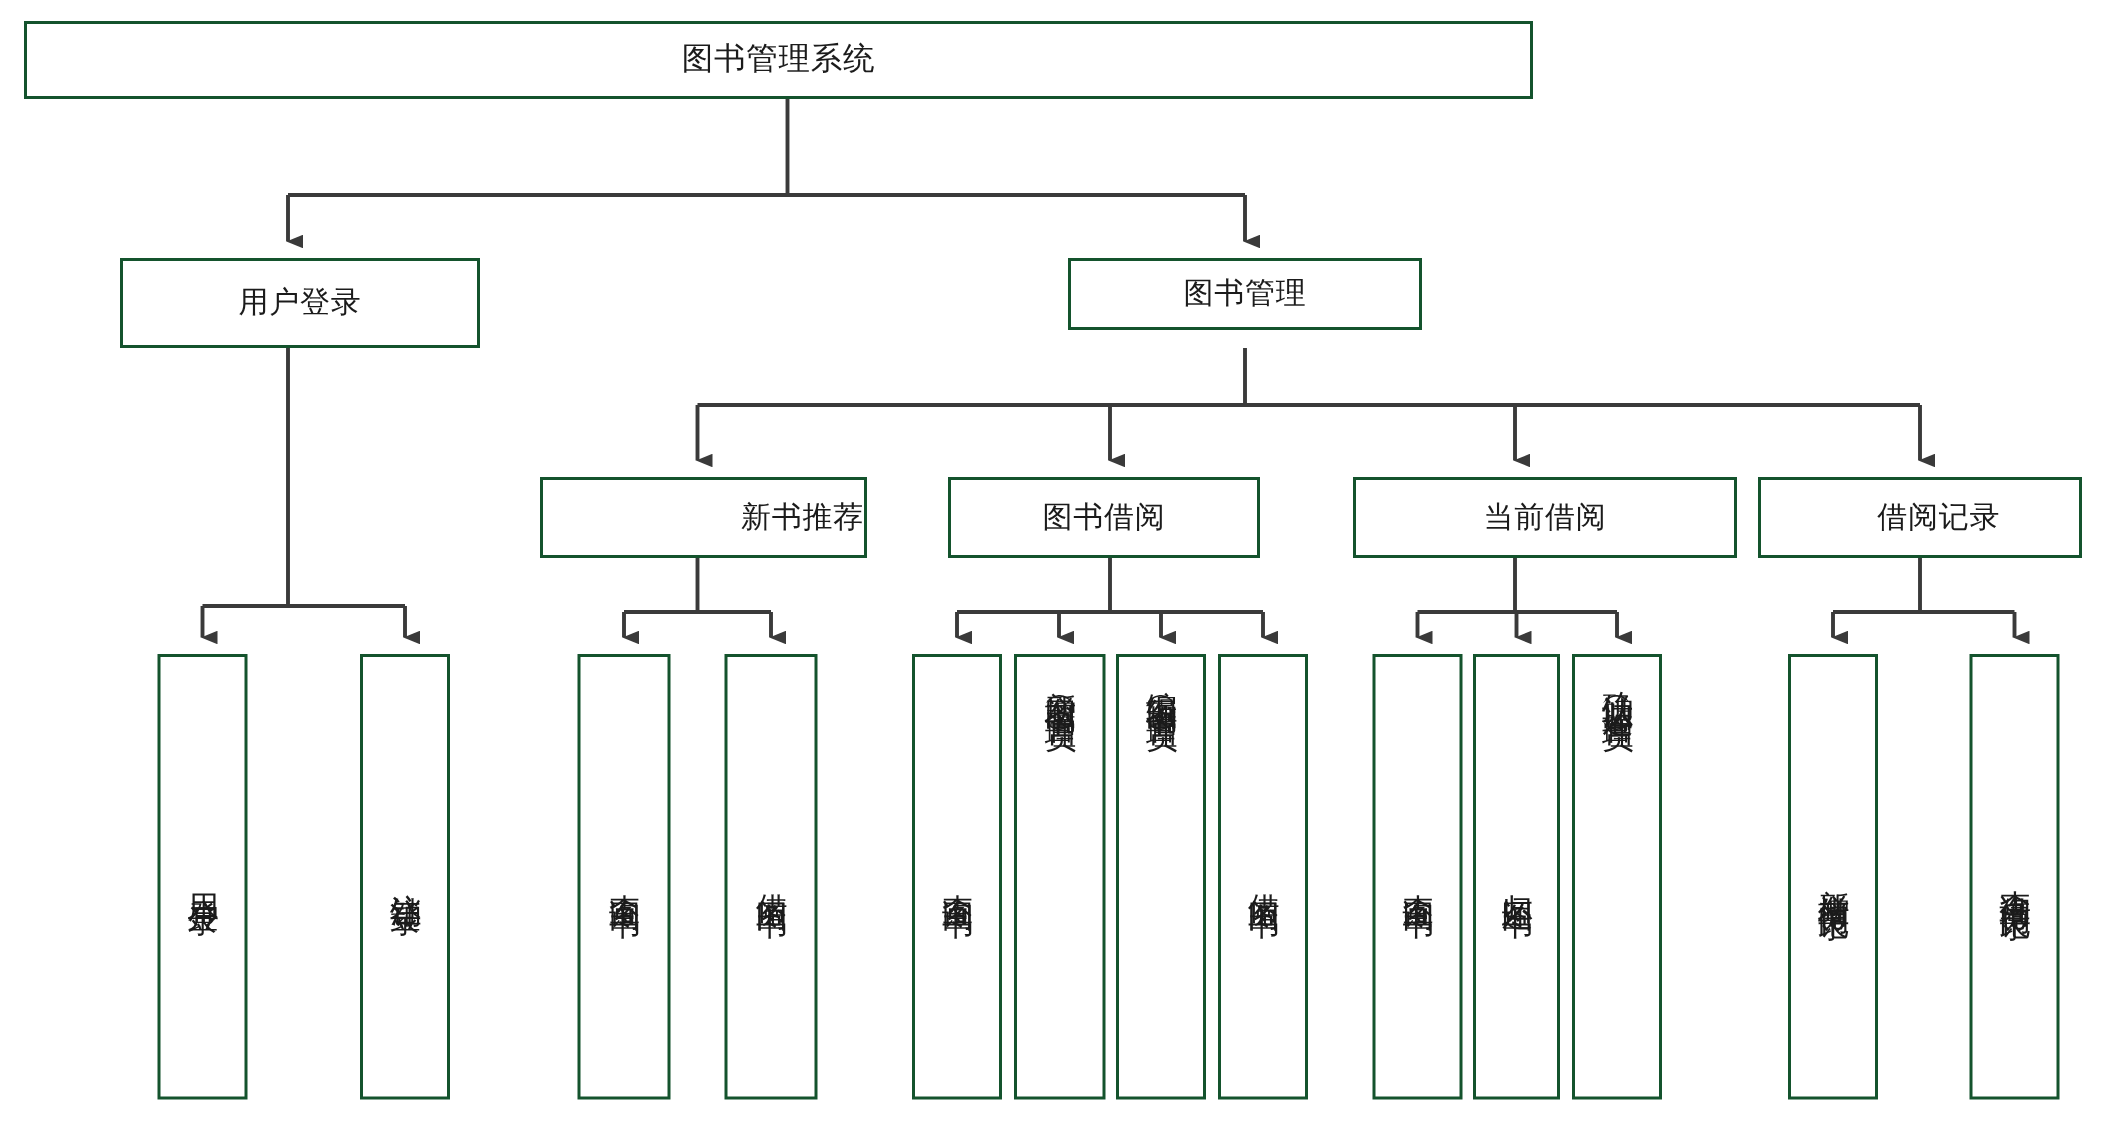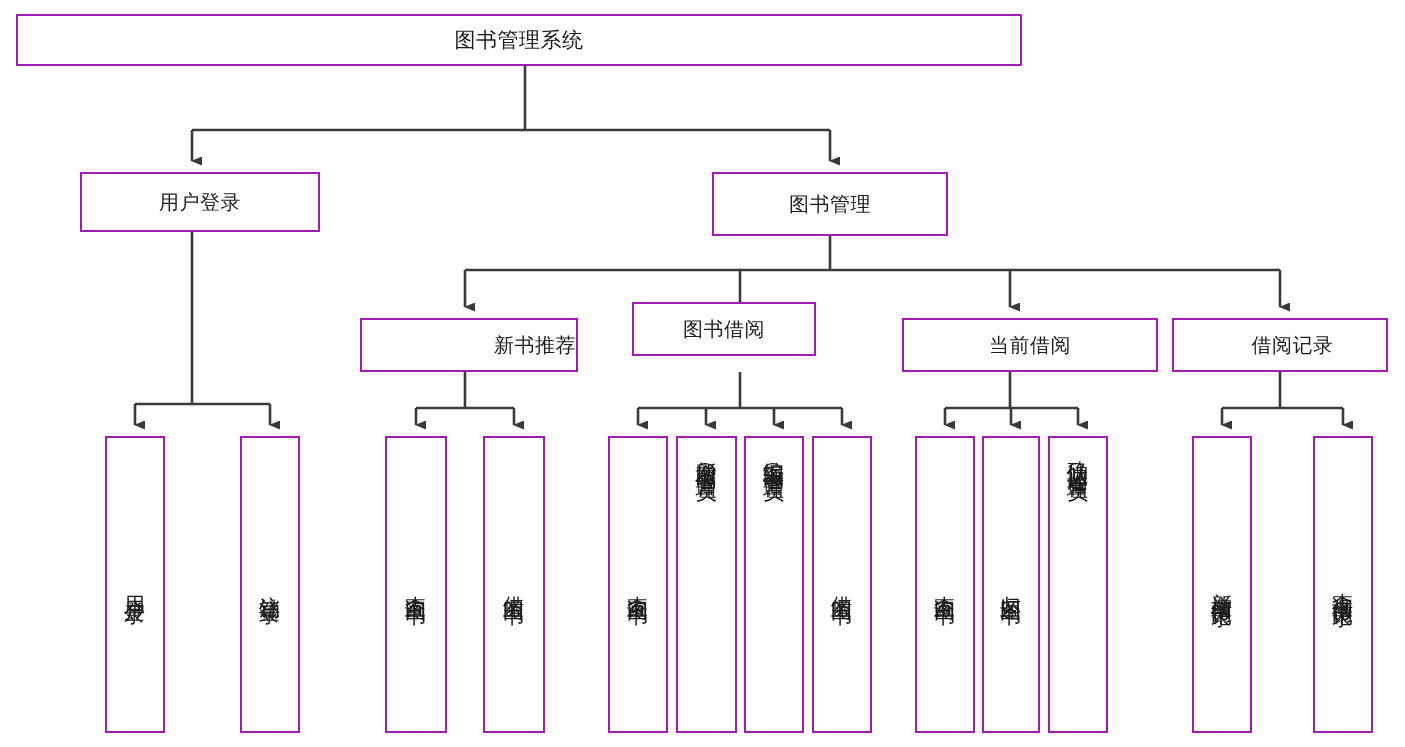--- a/index.html
+++ b/index.html
@@ -21,21 +21,21 @@
     position: absolute;
     left: 0; top: 0;
     width: 1405px;
     height: 747px;
     pointer-events: none;
   }
   .node {
     position: absolute;
     box-sizing: border-box;
     background: #ffffff;
-    border: 2px solid #a21caf;
+    border: 2px solid #14532d;
     display: flex;
     align-items: center;
     justify-content: center;
     color: #1b1b1b;
   }
   .node .lbl {
     display: block;
     text-align: center;
     line-height: 1.22;
     white-space: nowrap;
@@ -125,29 +125,29 @@
 
   <div id="nodes-root">
       <div class="node horiz root" style="left: 16px; top: 14px; width: 1006px; height: 52px;">
         <span class="lbl">图书管理系统</span>
       </div>
     </div>
   <div id="nodes-l1">
       <div class="node horiz" style="left: 80px; top: 172px; width: 240px; height: 60px;">
         <span class="lbl">用户登录</span>
       </div>
-      <div class="node horiz" style="left: 712px; top: 172px; width: 236px; height: 64px; justify-content: center;">
+      <div class="node horiz" style="left: 712px; top: 172px; width: 236px; height: 48px; justify-content: center;">
         <span class="lbl">图书管理</span>
       </div>
     </div>
   <div id="nodes-l2">
       <div class="node horiz" style="left: 360px; top: 318px; width: 218px; height: 54px; justify-content: flex-end;">
         <span class="lbl">新书推荐</span>
       </div>
-      <div class="node horiz" style="left: 632px; top: 302px; width: 184px; height: 54px;">
+      <div class="node horiz" style="left: 632px; top: 318px; width: 208px; height: 54px;">
         <span class="lbl">图书借阅</span>
       </div>
       <div class="node horiz" style="left: 902px; top: 318px; width: 256px; height: 54px;">
         <span class="lbl">当前借阅</span>
       </div>
       <div class="node horiz" style="left: 1172px; top: 318px; width: 216px; height: 54px; padding-left: 25px;">
         <span class="lbl">借阅记录</span>
       </div>
     </div>
   <div id="nodes-leaf">

